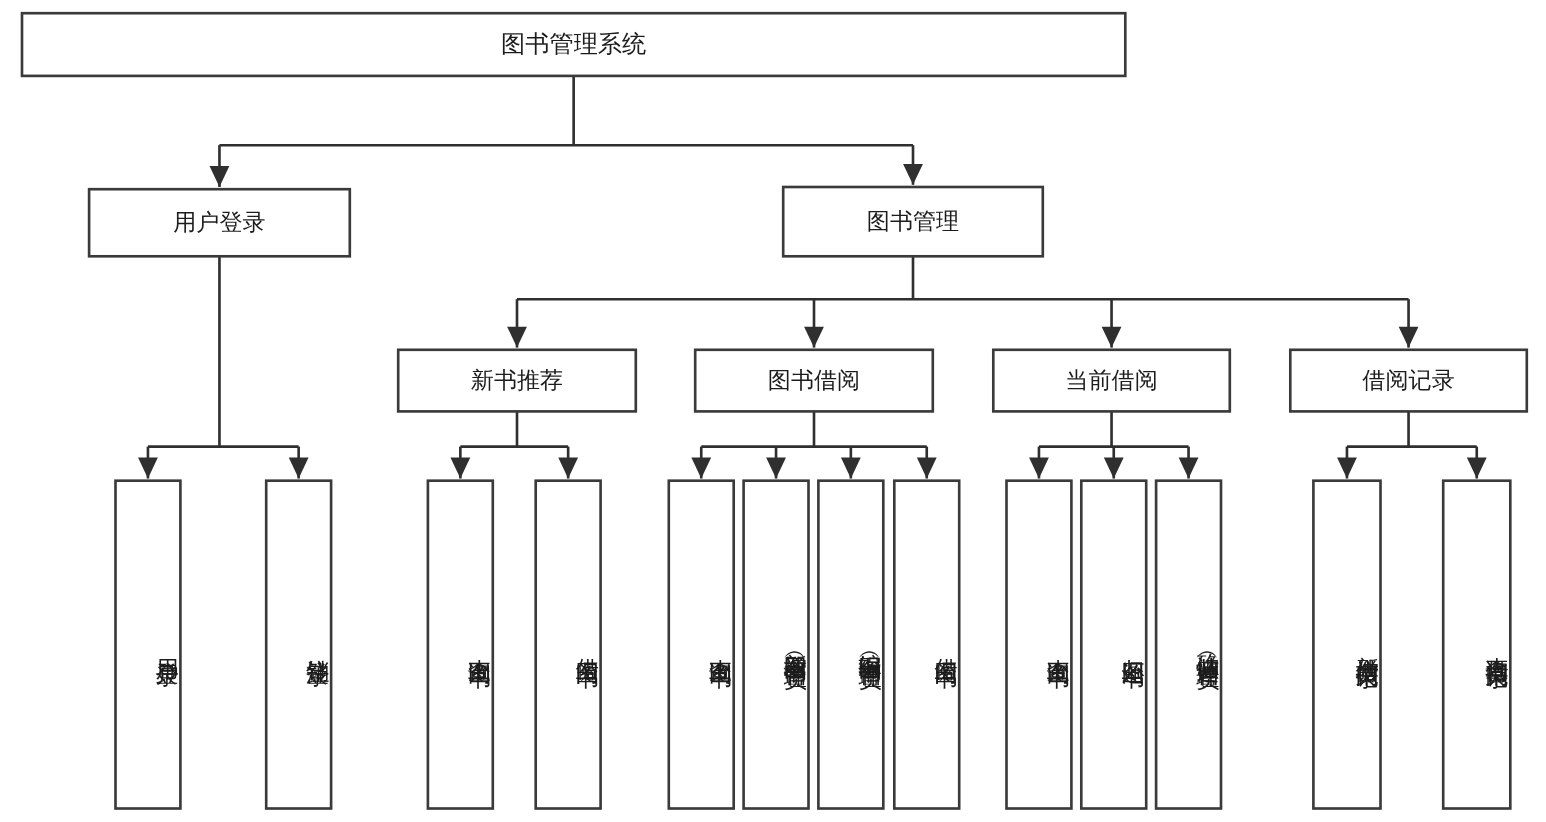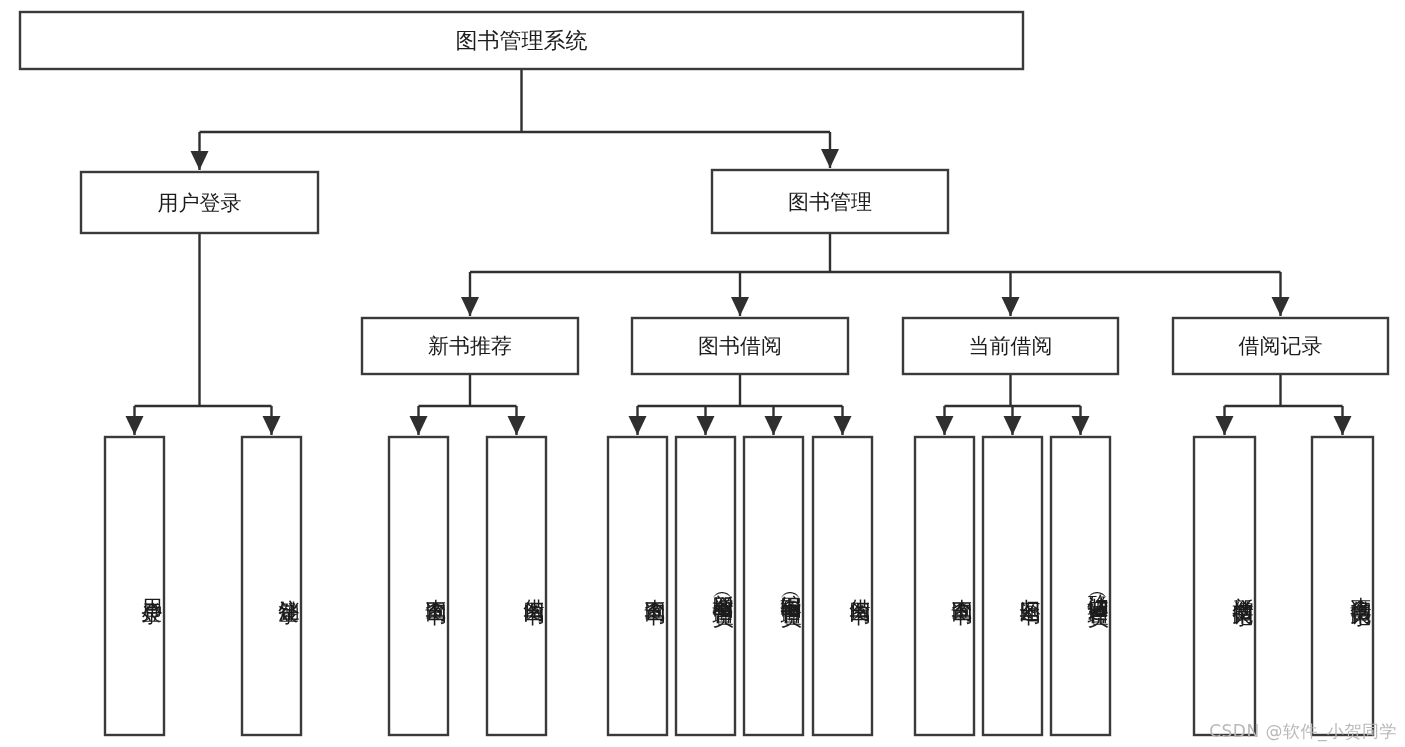--- a/index.html
+++ b/index.html
@@ -181,15 +181,14 @@
       <div class="leaf-label-wrap" style="left: 676px; top: 445px; width: 59px; height: 282px;">新增图书（管理员）</div>
       <div class="leaf-label-wrap" style="left: 744px; top: 445px; width: 59px; height: 282px;">编辑图书（管理员）</div>
       <div class="leaf-label-wrap" style="left: 813px; top: 445px; width: 59px; height: 282px;">借阅图书</div>
       <div class="leaf-label-wrap" style="left: 915px; top: 445px; width: 59px; height: 282px;">查询图书</div>
       <div class="leaf-label-wrap" style="left: 983px; top: 445px; width: 59px; height: 282px;">归还图书</div>
       <div class="leaf-label-wrap" style="left: 1051px; top: 445px; width: 59px; height: 282px;">确认归还（管理员）</div>
       <div class="leaf-label-wrap" style="left: 1194px; top: 445px; width: 61px; height: 282px;">新增借阅记录</div>
       <div class="leaf-label-wrap" style="left: 1312px; top: 445px; width: 61px; height: 282px;">查询借阅记录</div>
     </div>
 
-  <div class="watermark">CSDN @软件_小贺同学</div>
 
 </div>
 
 </body></html>

